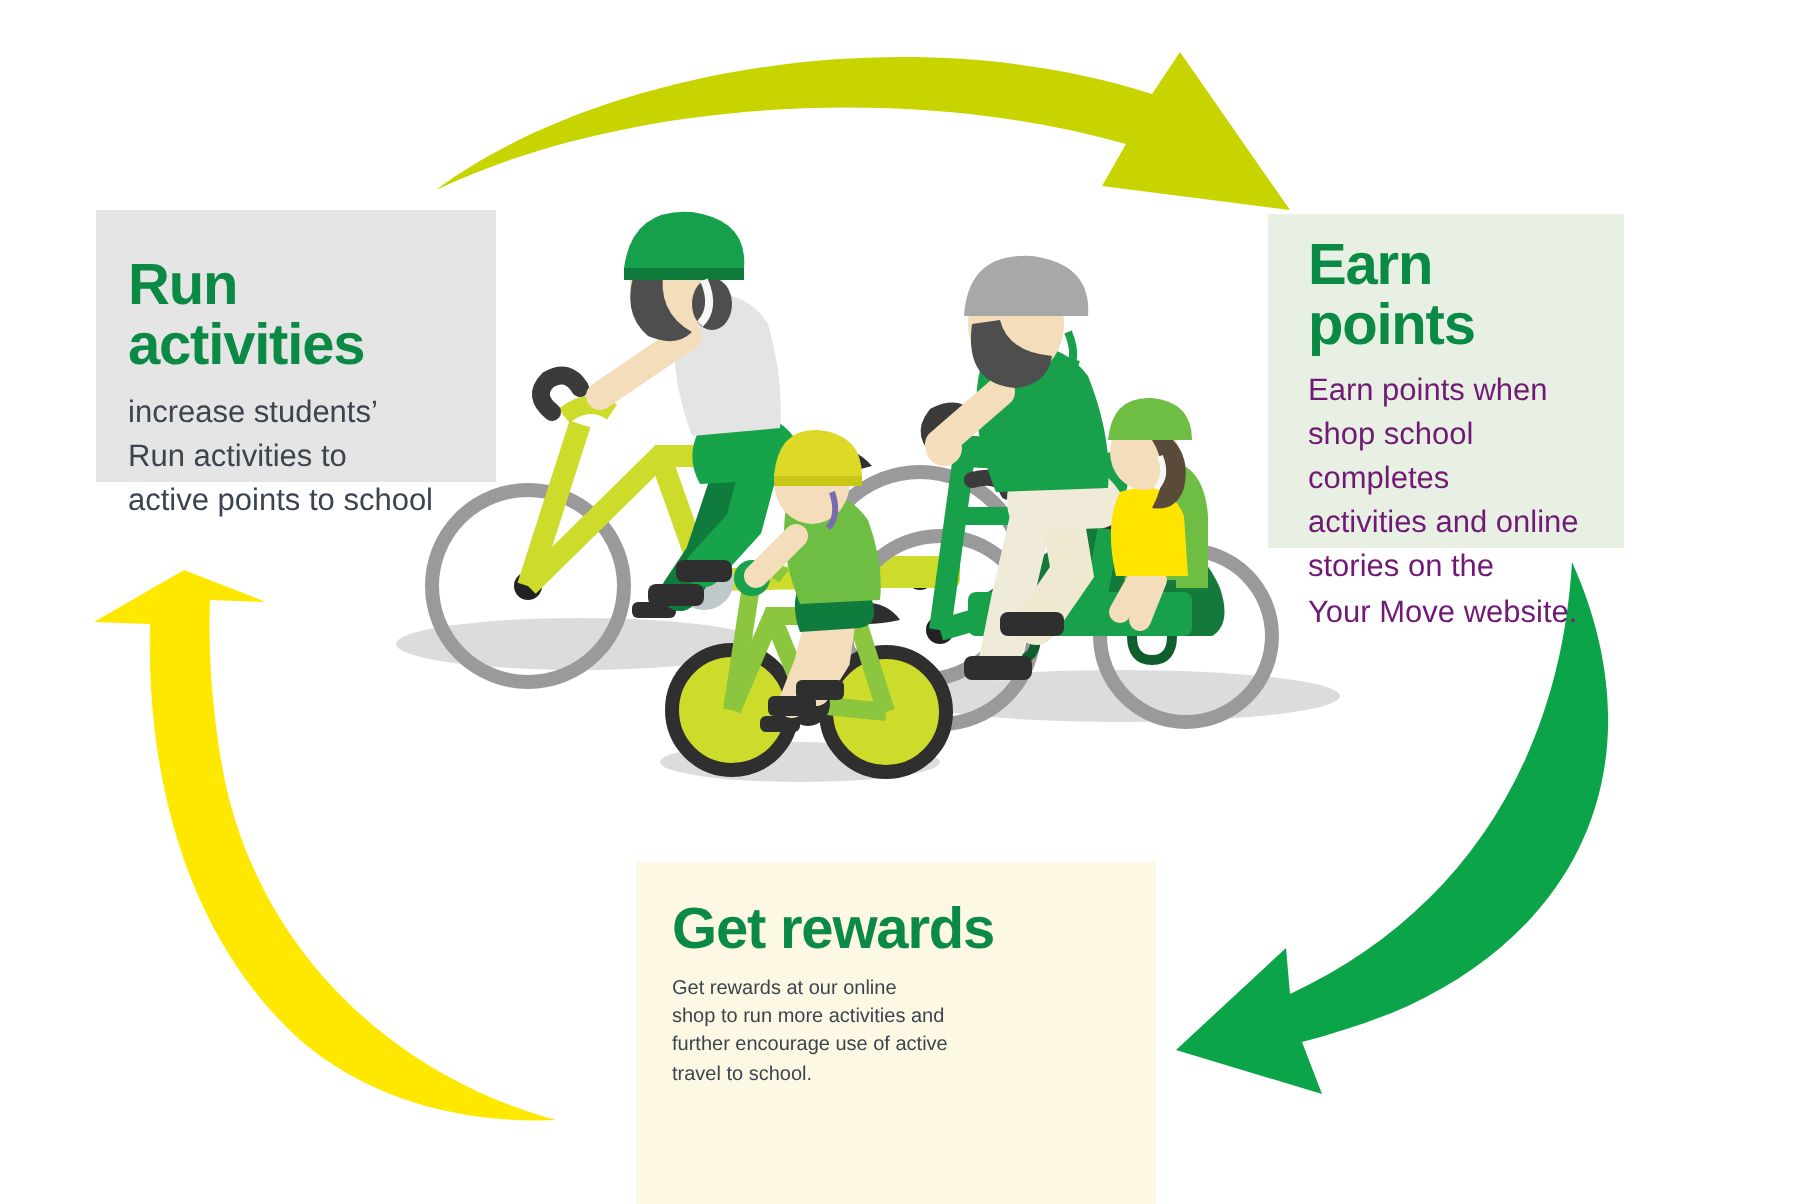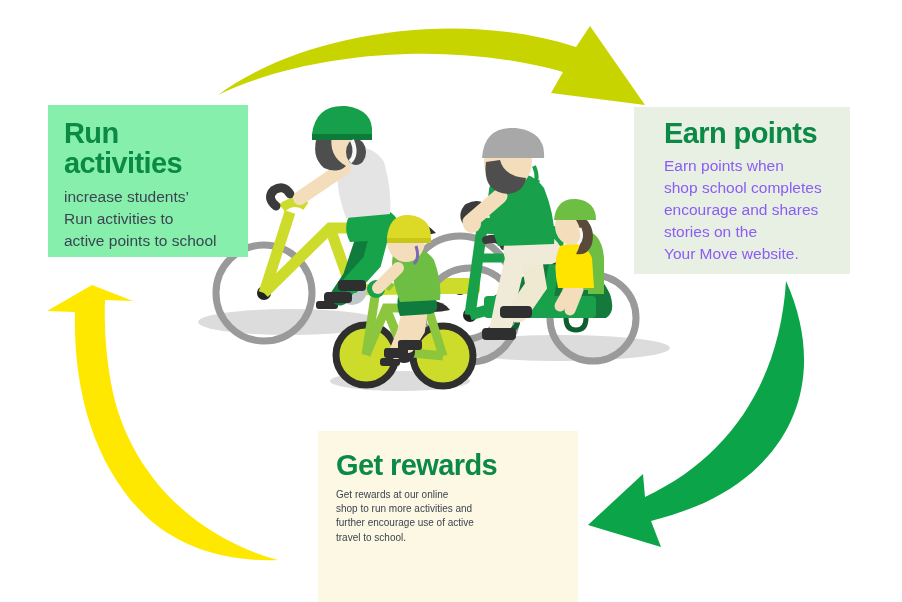--- a/index.html
+++ b/index.html
@@ -26,34 +26,34 @@
     font-weight:bold;
     letter-spacing:-0.6px;
     line-height:1.03;
   }
   .panel p{
     margin:0;
     line-height:1.43;
   }
 
   #panel-run{
-    left:48px;top:105px;width:200px;height:152px;
-    background:#86efac;
-    padding:14px 14px 10px 16px;
+    left:48px;top:105px;width:200px;height:136px;
+    background:#e5e5e5;
+    padding:24px 14px 10px 16px;
   }
   #panel-run h2{font-size:29px;color:#0b8a45;}
   #panel-run p{font-size:15.5px;color:#3c4450;}
 
   #panel-earn{
-    left:634px;top:107px;width:216px;height:167px;
+    left:634px;top:107px;width:178px;height:167px;
     background:#e7f0e3;
-    padding:12px 12px 10px 30px;
+    padding:12px 12px 10px 20px;
   }
   #panel-earn h2{font-size:29px;color:#0b8a45;margin-bottom:6px;}
-  #panel-earn p{font-size:15.5px;color:#8b5cf6;}
+  #panel-earn p{font-size:15.5px;color:#701a75;}
 
   #panel-rewards{
     left:318px;top:431px;width:260px;height:171px;
     background:#fcf8e3;
     padding:20px 4px 10px 18px;
   }
   #panel-rewards h2{font-size:29px;color:#0b8a45;margin-bottom:7px;}
   #panel-rewards p{font-size:10px;color:#3c4450;}
 
   .nl{display:block;}
@@ -265,21 +265,21 @@
       <span class="nl">Run activities to</span>
       <span class="nl">active points to school</span>
     </p>
   </div>
 
   <div class="panel" id="panel-earn">
     <h2>Earn points</h2>
     <p>
       <span class="nl">Earn points when</span>
       <span class="nl">shop school completes</span>
-      <span class="nl">encourage and shares</span>
+      <span class="nl">activities and online</span>
       <span class="nl">stories on the</span>
       <span class="nl">Your Move website.</span>
     </p>
   </div>
 
   <div class="panel" id="panel-rewards">
     <h2>Get rewards</h2>
     <p>
       <span class="nl">Get rewards at our online</span>
       <span class="nl">shop to run more activities and</span>

